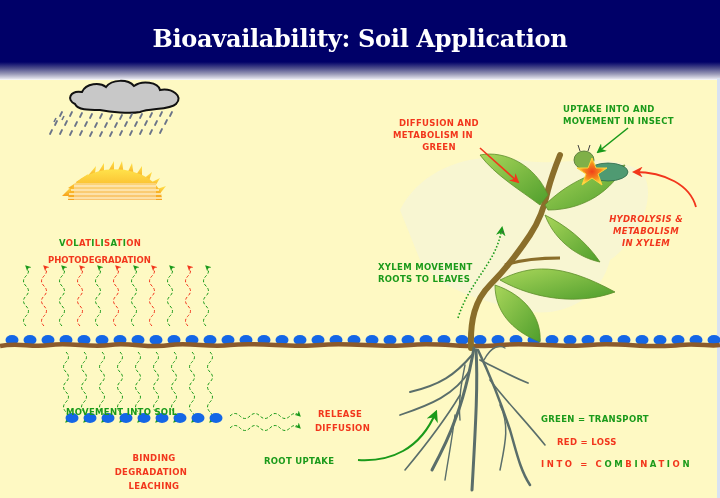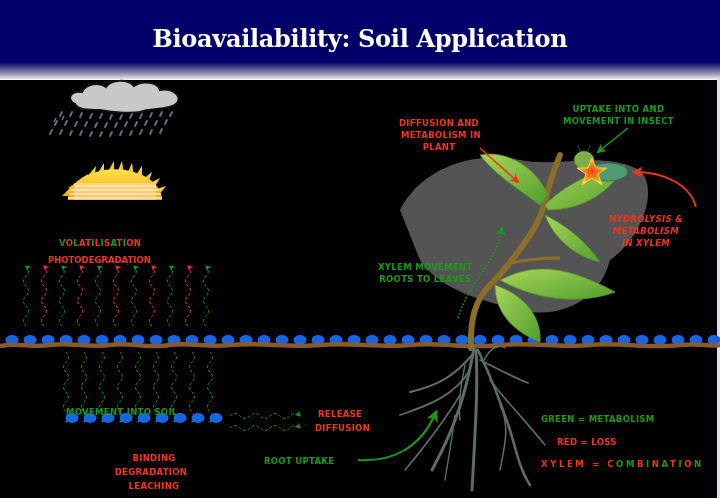--- a/index.html
+++ b/index.html
@@ -1,32 +1,32 @@
 <!DOCTYPE html>
 <html><head>
 <meta charset="utf-8">
 <style>
   * { margin:0; padding:0; box-sizing:border-box; }
   html, body { width:720px; height:498px; overflow:hidden; background:#ffffff; }
   body { position:relative; font-family:"DejaVu Sans", sans-serif; }
-  #slide { position:absolute; left:0; top:0; width:720px; height:498px; background:#000000; }
+  #slide { position:absolute; left:0; top:0; width:720px; height:498px; background:#fef9c3; }
   #header {
     position:absolute; left:0; top:0; width:720px; height:80px;
     background: linear-gradient(to bottom, #000068 0px, #000068 62px, #4a4a8a 68px, #9a9ab8 74px, #e6e6ee 79px, #ffffff 80px);
   }
   #title {
     position:absolute; left:0; top:24px; width:720px; text-align:center;
     font-family:"DejaVu Serif", serif; font-weight:bold; font-size:24px; color:#ffffff;
     letter-spacing:-0.3px;
   }
   #right-border { position:absolute; right:0; top:78px; width:3px; height:420px; background:#d8e2f2; }
   svg#art { position:absolute; left:0; top:0; width:720px; height:498px; }
   .lbl {
     position:absolute; font-family:"DejaVu Sans", sans-serif; font-size:8.5px; font-weight:bold;
-    letter-spacing:0.3px; white-space:nowrap; line-height:12px;text-align:center;
+    letter-spacing:0.3px; white-space:nowrap; line-height:12px;
   }
   .red { color:#f2361c; }
   .green { color:#1a9a1a; }
   .center { text-align:center; }
   .spaced { letter-spacing:2.6px; }
   .c-r { color:#f2361c; }
   .c-g { color:#1a9a1a; }
 </style>
 </head>
 <body>
@@ -265,22 +265,22 @@
     <path d="M358,460 C390,462 420,450 436,412" fill="none" stroke="#1a9a1a" stroke-width="2" marker-end="url(#arrG)"></path>
   </svg>
 
   <div class="lbl" style="left:59px; top:237px;">
     <span class="c-g">V</span><span class="c-r">O</span><span class="c-g">L</span><span class="c-r">A</span><span class="c-r">T</span><span class="c-g">I</span><span class="c-r">L</span><span class="c-g">I</span><span class="c-r">S</span><span class="c-g">A</span><span class="c-r">T</span><span class="c-g">I</span><span class="c-r">O</span><span class="c-r">N</span>
   </div>
   <div class="lbl red" style="left:48px; top:254px; letter-spacing:0;">PHOTODEGRADATION</div>
 
   <div class="lbl red center" style="left:393px; top:117px; width:92px;">
     <div>DIFFUSION AND</div>
-    <div style="text-align:left;margin-left:8px;">METABOLISM IN</div>
-    <div>PLANT</div>
+    <div style="text-align:left;margin-left:0;">METABOLISM IN</div>
+    <div>GREEN</div>
   </div>
 
   <div class="lbl green" style="left:563px; top:103px;">
     <div>UPTAKE INTO AND</div>
     <div>MOVEMENT IN INSECT</div>
   </div>
 
   <div class="lbl red center" style="left:603px; top:213px; width:86px;font-style:italic;">
     <div>HYDROLYSIS &amp;</div>
     <div>METABOLISM</div>
@@ -297,18 +297,18 @@
   <div class="lbl red center" style="left:82px; top:451px; width:78px; line-height:14px;margin-left:33px;">
     <div>BINDING</div>
     <div style="margin-left:-6px;">DEGRADATION</div>
     <div>LEACHING</div>
   </div>
 
   <div class="lbl red" style="left:318px; top:408px;">RELEASE</div>
   <div class="lbl red" style="left:315px; top:422px;">DIFFUSION</div>
   <div class="lbl green" style="left:264px; top:455px;">ROOT UPTAKE</div>
 
-  <div class="lbl green" style="left:541px; top:413px;">GREEN = METABOLISM</div>
+  <div class="lbl green" style="left:541px; top:413px;">GREEN = TRANSPORT</div>
   <div class="lbl red" style="left:541px; top:436px;padding-left:16px;">RED = LOSS</div>
   <div class="lbl spaced" style="left:541px; top:458px;">
-    <span class="c-r">XYLEM = </span><span class="c-r">C</span><span class="c-g">O</span><span class="c-g">M</span><span class="c-r">B</span><span class="c-g">I</span><span class="c-r">N</span><span class="c-g">A</span><span class="c-r">T</span><span class="c-g">I</span><span class="c-r">O</span><span class="c-g">N</span>
+    <span class="c-r">INTO = </span><span class="c-r">C</span><span class="c-g">O</span><span class="c-g">M</span><span class="c-r">B</span><span class="c-g">I</span><span class="c-r">N</span><span class="c-g">A</span><span class="c-r">T</span><span class="c-g">I</span><span class="c-r">O</span><span class="c-g">N</span>
   </div>
 </div>
 
 </body></html>

